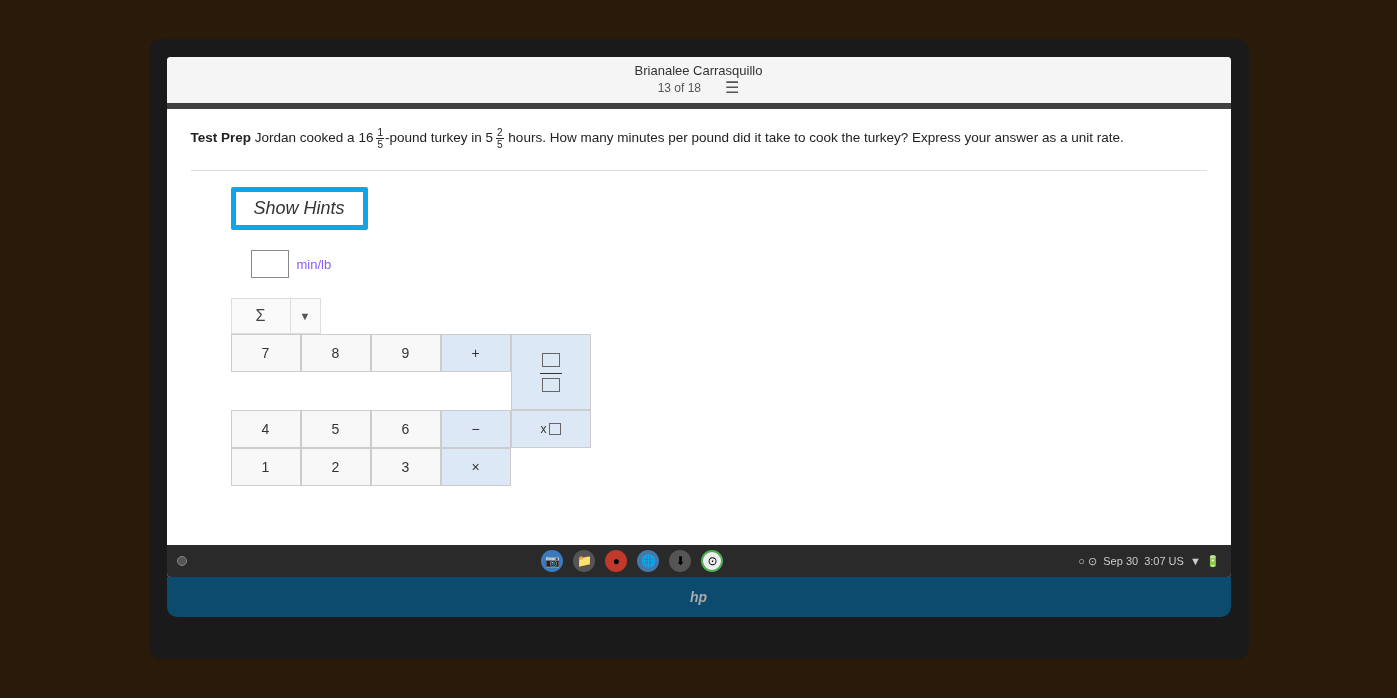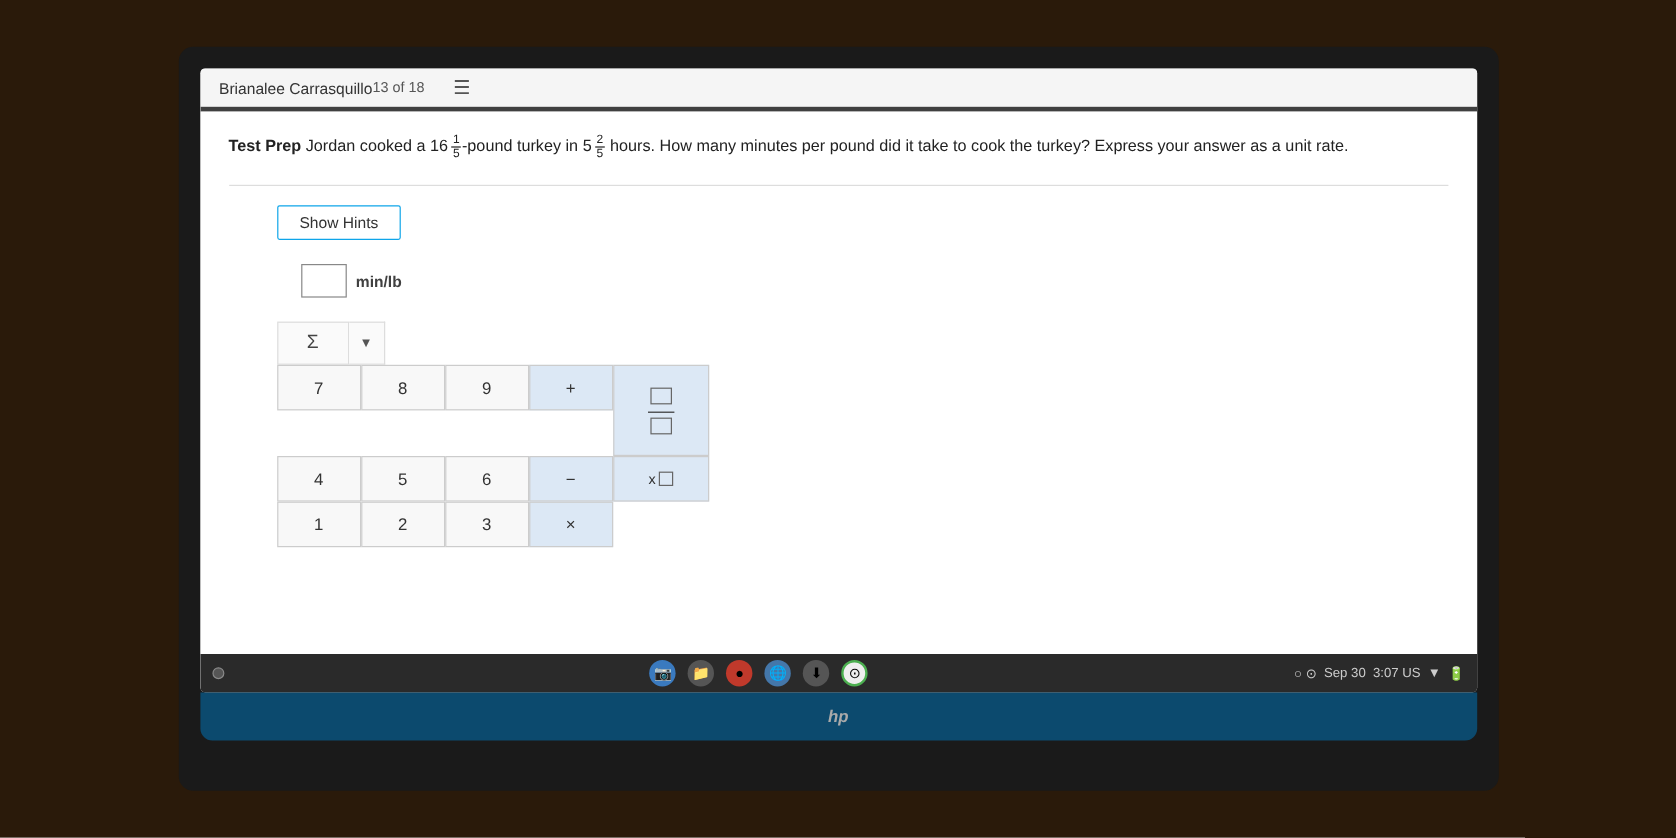--- a/index.html
+++ b/index.html
@@ -30,25 +30,26 @@
       height: 520px;
       background: #f0f0f0;
       border-radius: 4px;
       overflow: hidden;
       display: flex;
       flex-direction: column;
     }
 
     .top-bar {
       background: #f5f5f5;
-      border-bottom: 4px solid #404040;
+      border-bottom: 6px solid #404040;
       padding: 6px 16px;
       display: flex;
       align-items: center;
-      justify-content: flex-start;
+      justify-content: flex-end;
+      flex-direction: column;
     }
 
     .user-name {
       font-size: 13px;
       color: #333;
     }
 
     .progress-area {
       display: flex;
       align-items: center;
@@ -119,49 +120,49 @@
     }
 
     .divider {
       border: none;
       border-top: 1px solid #ddd;
       margin: 8px 0 16px 0;
     }
 
     .show-hints-btn {
       background: #fff;
-      border: 1px solid #0ea5e9;
+      border: 5px solid #0ea5e9;
       padding: 6px 18px;
-      font-size: 13px;
+      font-size: 18px;
       color: #333;
       cursor: pointer;
       border-radius: 2px;
       margin-left: 40px;
       margin-bottom: 20px;
+      font-style: italic;
     }
 
     .answer-row {
       display: flex;
       align-items: center;
       gap: 8px;
       margin-left: 60px;
       margin-bottom: 20px;
     }
 
     .answer-box {
       width: 38px;
       height: 28px;
       border: 1px solid #888;
       background: #fff;
     }
 
     .unit-label {
       font-size: 13px;
-      color: #404040;
-      font-weight: bold;
+      color: #8b5cf6;
     }
 
     .keypad-area {
       margin-left: 40px;
       display: flex;
       flex-direction: column;
       gap: 0;
     }
 
     .keypad-row {

